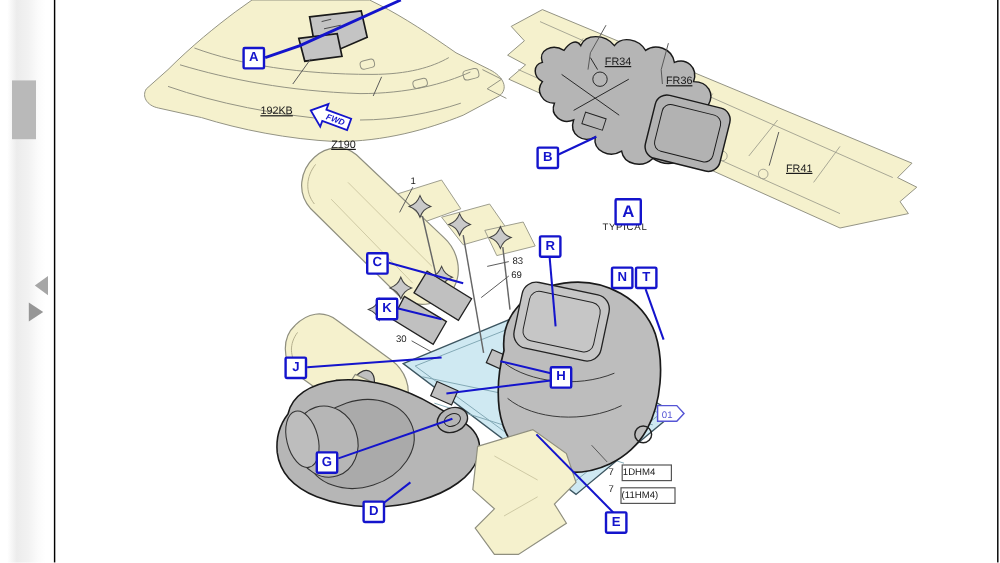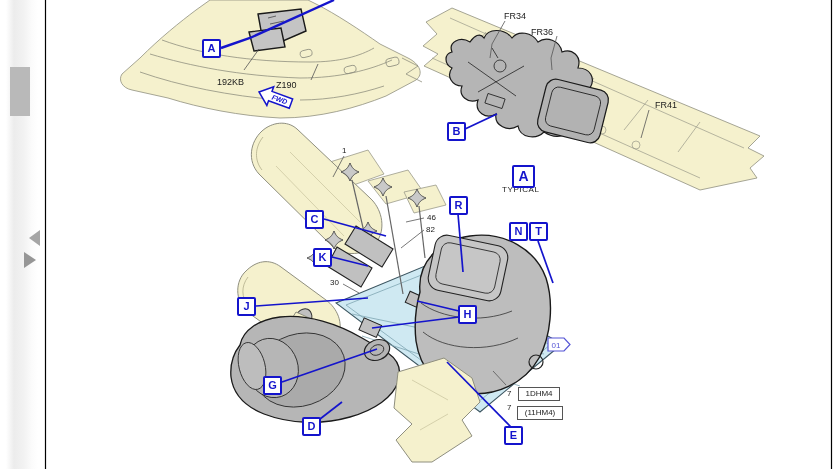--- a/index.html
+++ b/index.html
@@ -16,36 +16,36 @@
     position:absolute;left:4px;top:67px;width:20px;height:49px;background:#b9b9b9;
   }
   .arr{position:absolute;width:0;height:0;}
   .arr-left{left:29px;top:230px;border-top:8px solid transparent;border-bottom:8px solid transparent;border-right:11px solid #a6a6a6;}
   .arr-right{left:24px;top:252px;border-top:8px solid transparent;border-bottom:8px solid transparent;border-left:12px solid #969696;}
 
   svg{position:absolute;left:0;top:0;}
 
   
   .lbl{position:absolute;font-size:9px;color:#1a1a1a;white-space:nowrap;line-height:10px;}
-  .lbl.u{}
+  .lbl.u{text-decoration:underline;margin-top:35px;}
   .lbl.small{font-size:8px;}
   .cap{position:absolute;font-size:8px;color:#1a1a1a;letter-spacing:0.6px;}
 
   
   .co{
     position:absolute;width:15px;height:15px;border:2px solid #1414cc;border-radius:2px;
     background:#ffffff;color:#1414cc;font-weight:bold;font-size:11px;line-height:15px;
     text-align:center;cursor:pointer;
   }
   .co.big{width:19px;height:19px;font-size:14px;line-height:19px;}
 
   .qty{position:absolute;font-size:8px;color:#222;}
   .eff-box{
     position:absolute;border:1px solid #555;background:#fff;font-size:8px;color:#222;
-    text-align:center;line-height:12px;height:12px;
+    text-align:left;line-height:12px;height:12px;
   }
 </style>
 </head>
 <body>
 
 <div class="scroll-track">
   <div class="scroll-thumb"></div>
 </div>
 <div class="arr arr-left"></div>
 <div class="arr arr-right"></div>
@@ -196,30 +196,30 @@
     <path d="M343,284 L359,293"></path>
     <path d="M506,385 L493,371"></path>
   </g>
 
   <g>
     <path d="M548,338 L564,338 L570,344.5 L564,351 L548,351 Z" fill="#ffffff" stroke="#5555d5" stroke-width="1.2"></path>
     <text x="556" y="348" text-anchor="middle" font-size="8" fill="#5555d5">01</text>
   </g>
 </svg>
 
-<div class="lbl u" style="left:217px;top:77px">192KB</div>
+<div class="lbl u" style="left:217px;top:52px">192KB</div>
 <div class="lbl u" style="left:276px;top:80px">Z190</div>
 <div class="lbl u" style="left:504px;top:11px">FR34</div>
-<div class="lbl u" style="left:531px;top:27px">FR36</div>
+<div class="lbl u" style="left:555px;top:27px">FR36</div>
 <div class="lbl u" style="left:655px;top:100px">FR41</div>
 <div class="cap" style="left:502px;top:185px">TYPICAL</div>
 
 <div class="lbl small" style="left:342px;top:146px">1</div>
-<div class="lbl small" style="left:427px;top:213px">46</div>
-<div class="lbl small" style="left:426px;top:225px">82</div>
+<div class="lbl small" style="left:427px;top:213px">83</div>
+<div class="lbl small" style="left:426px;top:225px">69</div>
 <div class="lbl small" style="left:330px;top:278px">30</div>
 
 <div class="qty" style="left:507px;top:389px">7</div>
 <div class="eff-box" style="left:518px;top:387px;width:40px">1DHM4</div>
 <div class="qty" style="left:507px;top:403px">7</div>
 <div class="eff-box" style="left:517px;top:406px;width:44px">(11HM4)</div>
 
 <div class="co" style="left:202px;top:39px">A</div>
 <div class="co" style="left:447px;top:122px">B</div>
 <div class="co big" style="left:512px;top:165px">A</div>

